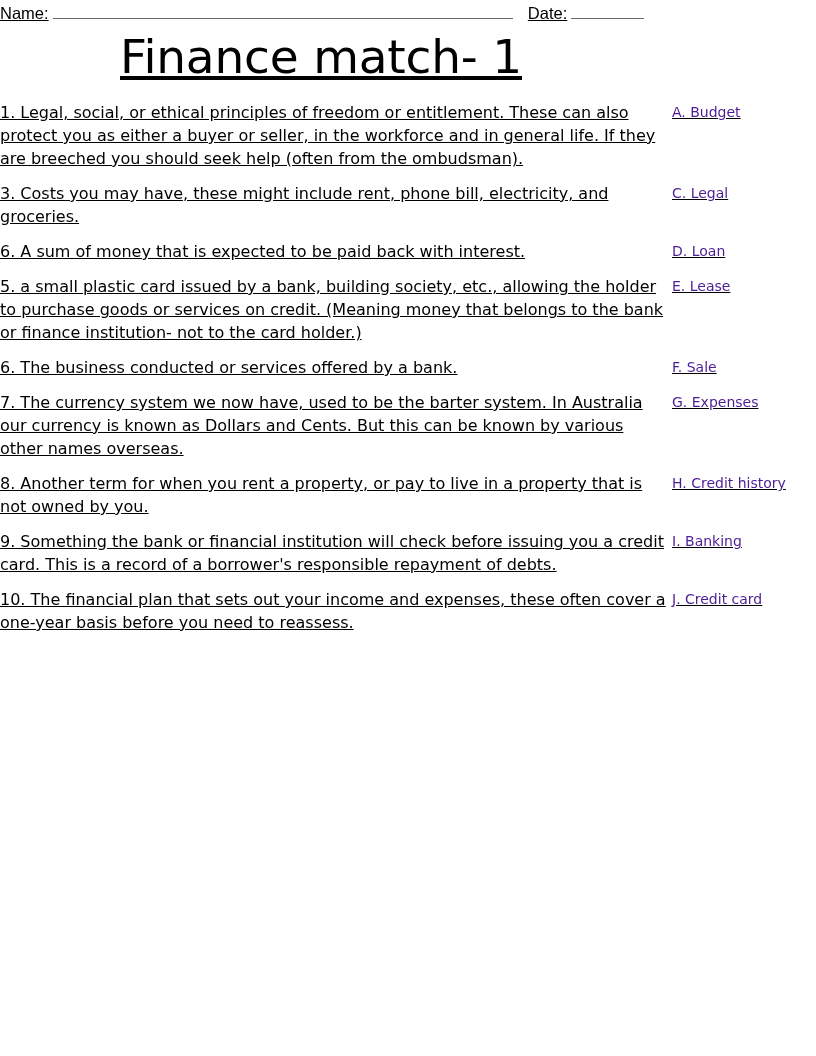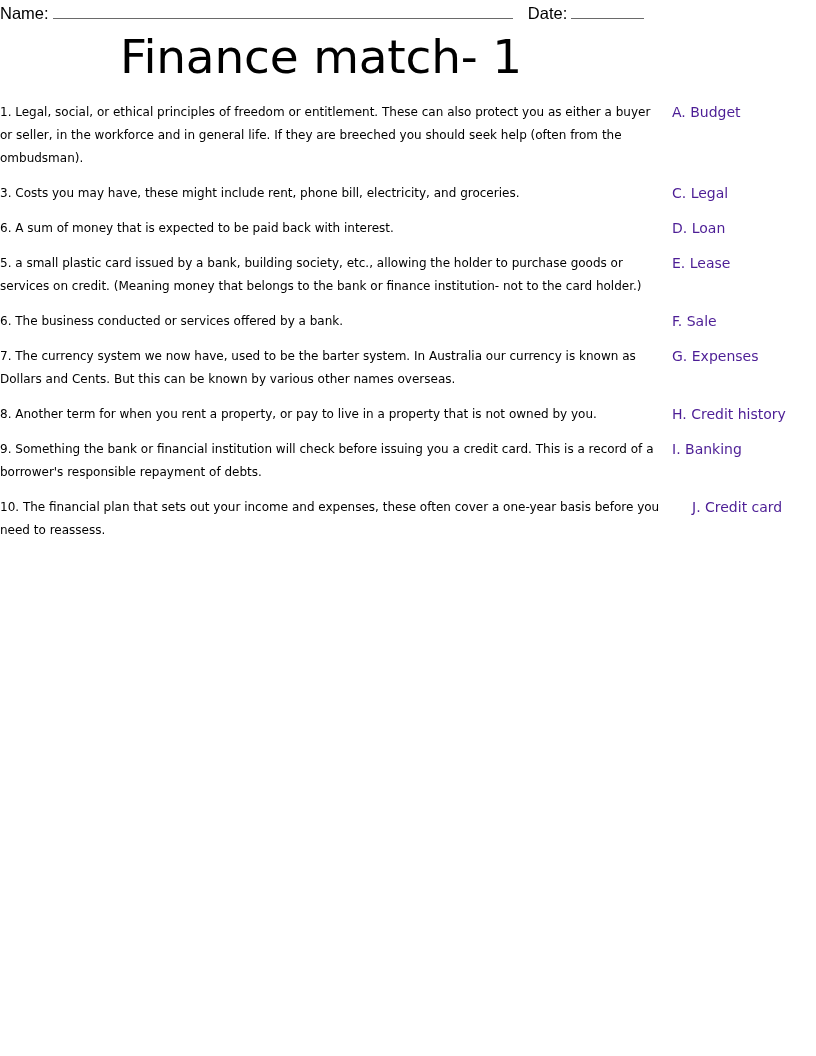--- a/index.html
+++ b/index.html
@@ -14,20 +14,21 @@
     font-family: "DejaVu Sans", sans-serif;
     color: #000000;
     -webkit-font-smoothing: antialiased;
   }
   .page {
     width: 644px;
     height: 1056px;
     position: relative;
     box-sizing: border-box;
     padding: 0;
+    text-decoration: underline;
   }
 
   
   .header-line {
     display: flex;
     align-items: baseline;
     font-family: "Liberation Sans", sans-serif;
     font-size: 16.5px;
     line-height: 20px;
     padding-top: 3px;
@@ -61,27 +62,27 @@
 
   
   .items {
     margin-top: 16px;
   }
   .row {
     display: flex;
     align-items: flex-start;
     margin-bottom: 12px;
   }
-  .row:last-child { margin-bottom: 0; gap: 20px; }
+  .row:last-child { margin-bottom: 0; }
 
   .question {
     width: 672px;
     flex: 0 0 672px;
     font-family: "DejaVu Sans", sans-serif;
-    font-size: 12px;
+    font-size: 16px;
     line-height: 23px;
     color: #000000;
     padding-right: 6px;
     box-sizing: border-box;
   }
   .answer {
     width: 144px;
     flex: 0 0 144px;
     font-family: "DejaVu Sans", sans-serif;
     font-size: 14px;

